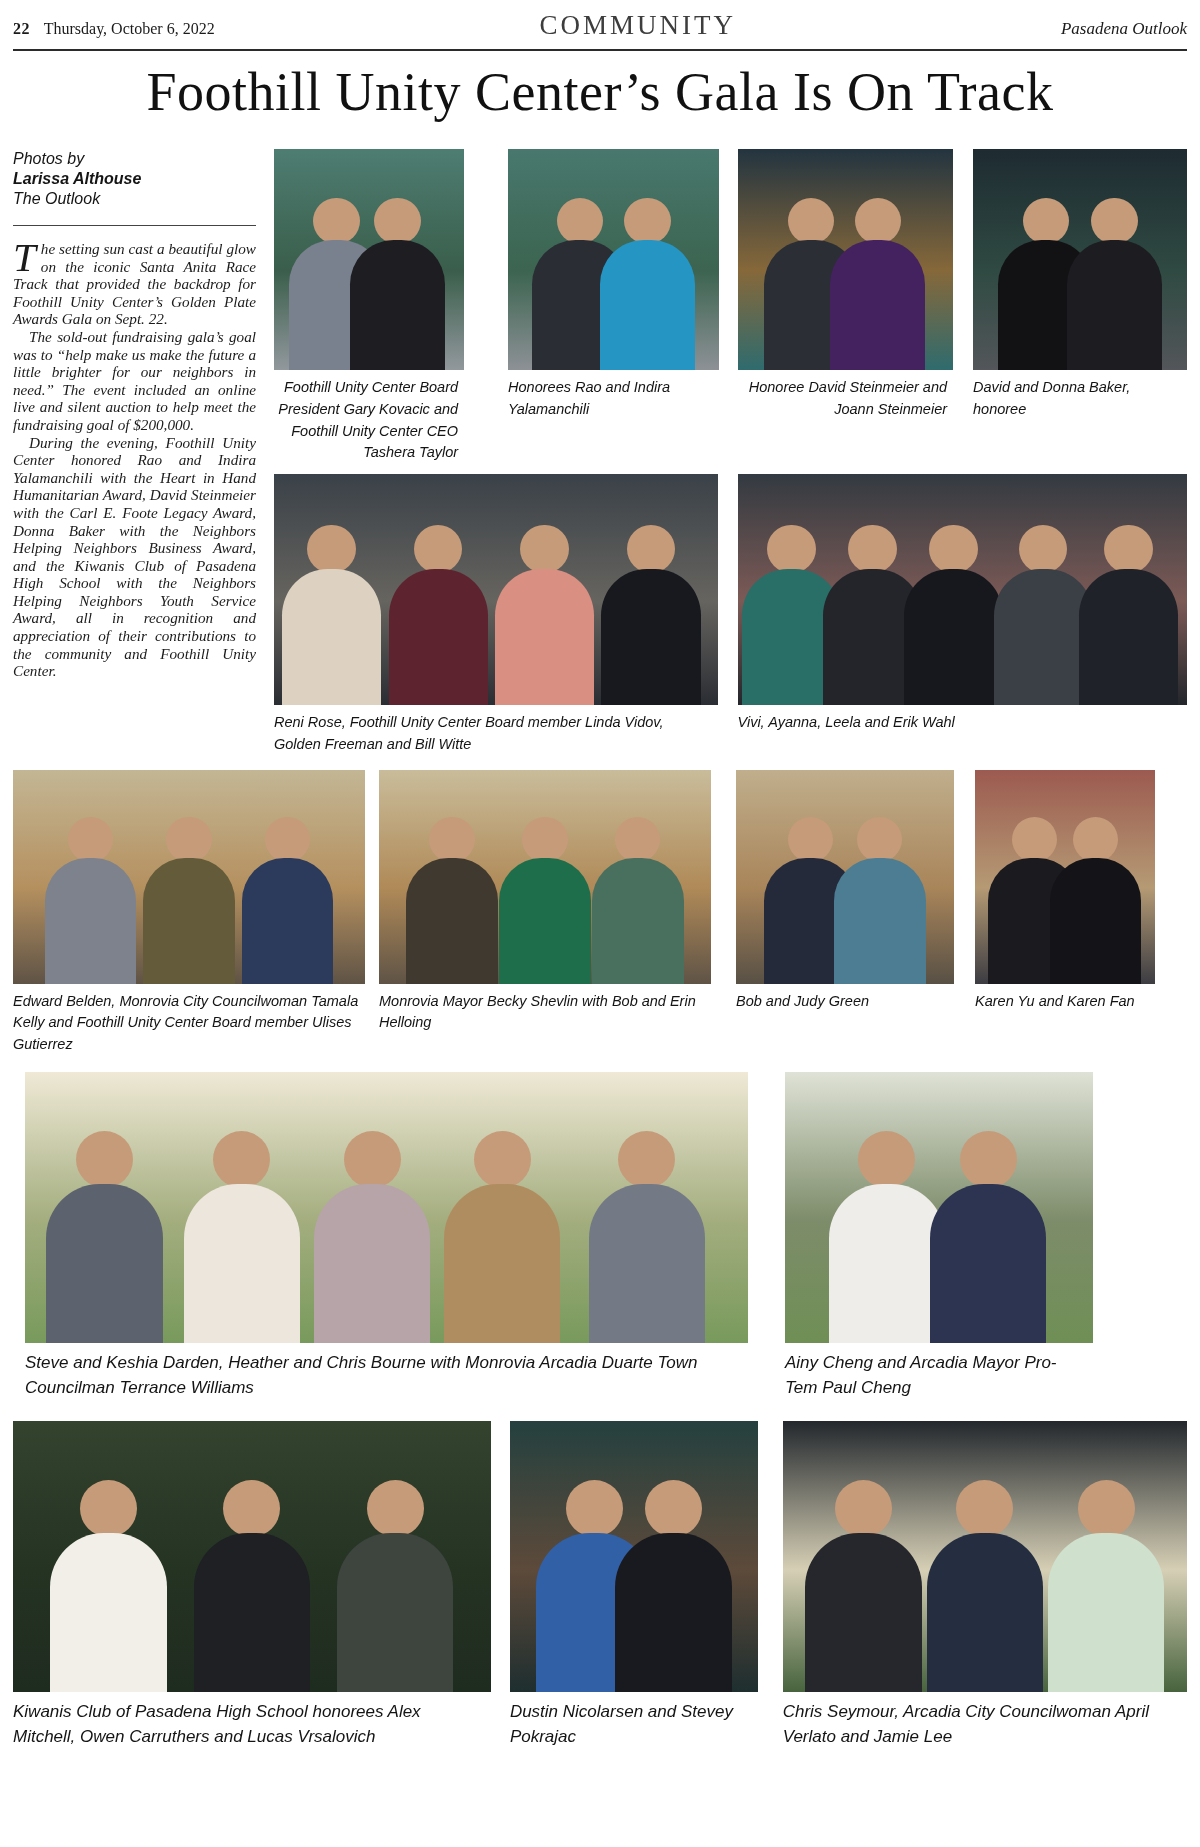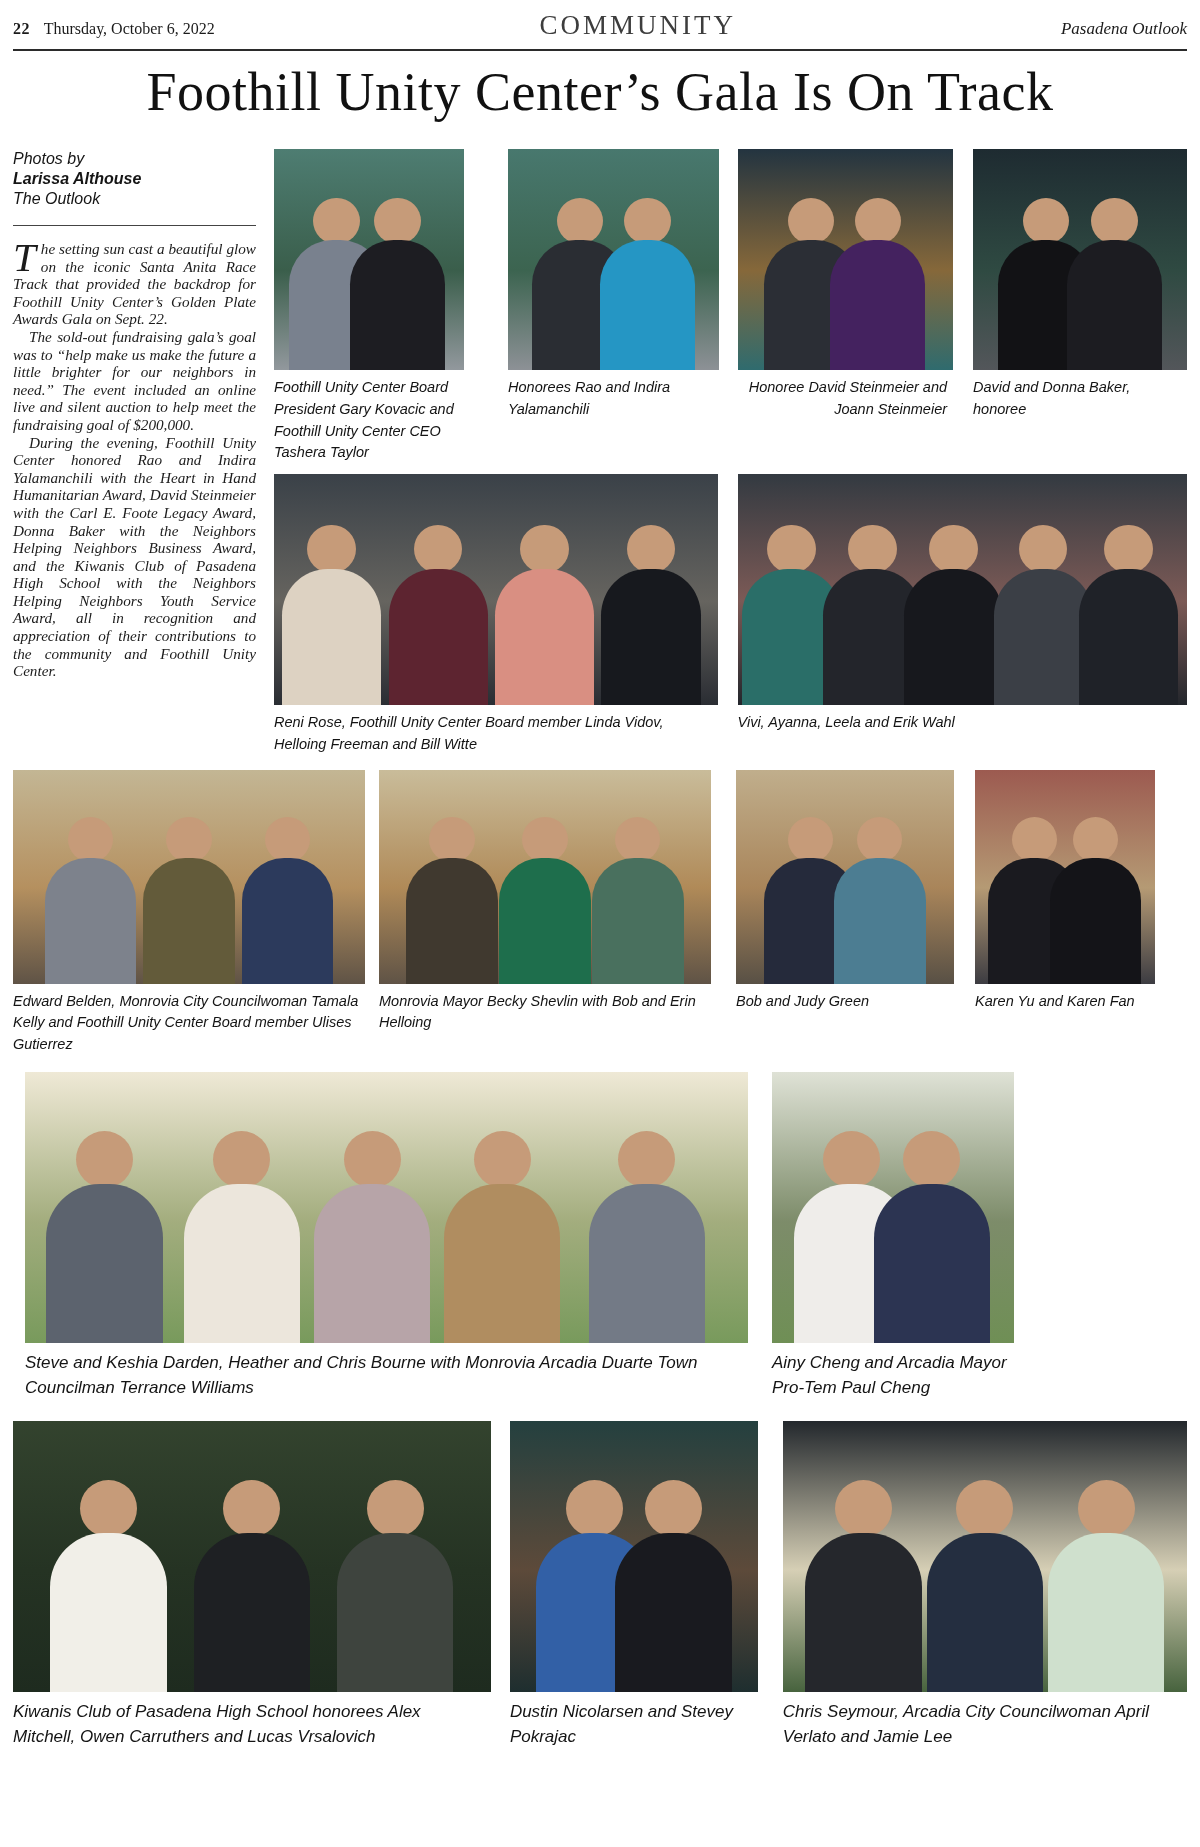--- a/index.html
+++ b/index.html
@@ -82,21 +82,21 @@
             <div class="photo" style="height: 221px; background: linear-gradient(rgb(78, 125, 114) 0%, rgb(58, 94, 75) 55%, rgb(146, 152, 157) 100%);">
               <div class="person" style="width: 94.809px; height: 172.38px; left: calc(33% - 47.4045px);">
                 <div class="head" style="width: 46.5426px; height: 46.5426px;"></div>
                 <div class="torso" style="width: 100%; height: 130.492px; background: rgb(121, 129, 142);"></div>
               </div>
               <div class="person" style="width: 94.809px; height: 172.38px; left: calc(65% - 47.4045px);">
                 <div class="head" style="width: 46.5426px; height: 46.5426px;"></div>
                 <div class="torso" style="width: 100%; height: 130.492px; background: rgb(29, 29, 34);"></div>
               </div>
             </div>
-            <figcaption class="caption" style="font-size: 14.5px;">Foothill Unity Center Board President Gary Kovacic and Foothill Unity Center CEO Tashera Taylor</figcaption>
+            <figcaption class="caption" style="font-size: 14.5px; text-align: right;">Foothill Unity Center Board President Gary Kovacic and Foothill Unity Center CEO Tashera Taylor</figcaption>
           </figure>
           <figure class="photo-figure" style="width: 212px; margin-left: 44px;">
             <div class="photo" style="height: 221px; background: linear-gradient(rgb(72, 120, 110) 0%, rgb(60, 100, 80) 55%, rgb(141, 145, 150) 100%);">
               <div class="person" style="width: 94.809px; height: 172.38px; left: calc(34% - 47.4045px);">
                 <div class="head" style="width: 46.5426px; height: 46.5426px;"></div>
                 <div class="torso" style="width: 100%; height: 130.492px; background: rgb(42, 45, 51);"></div>
               </div>
               <div class="person" style="width: 94.809px; height: 172.38px; left: calc(66% - 47.4045px);">
                 <div class="head" style="width: 46.5426px; height: 46.5426px;"></div>
                 <div class="torso" style="width: 100%; height: 130.492px; background: rgb(37, 150, 196);"></div>
@@ -144,21 +144,21 @@
               </div>
               <div class="person" style="width: 99.099px; height: 180.18px; left: calc(61% - 49.5495px);">
                 <div class="head" style="width: 48.6486px; height: 48.6486px;"></div>
                 <div class="torso" style="width: 100%; height: 136.396px; background: rgb(217, 143, 130);"></div>
               </div>
               <div class="person" style="width: 99.099px; height: 180.18px; left: calc(85% - 49.5495px);">
                 <div class="head" style="width: 48.6486px; height: 48.6486px;"></div>
                 <div class="torso" style="width: 100%; height: 136.396px; background: rgb(23, 25, 30);"></div>
               </div>
             </div>
-            <figcaption class="caption" style="font-size: 14.5px;">Reni Rose, Foothill Unity Center Board member Linda Vidov, Helloing Freeman and Bill Witte</figcaption>
+            <figcaption class="caption" style="font-size: 14.5px;">Reni Rose, Foothill Unity Center Board member Linda Vidov, Golden Freeman and Bill Witte</figcaption>
           </figure>
           <figure class="photo-figure" style="width: 451px; margin-left: 20px;">
             <div class="photo" style="height: 231px; background: linear-gradient(rgb(51, 58, 65) 0%, rgb(124, 90, 86) 55%, rgb(35, 38, 44) 100%);">
               <div class="person" style="width: 99.099px; height: 180.18px; left: calc(12% - 49.5495px);">
                 <div class="head" style="width: 48.6486px; height: 48.6486px;"></div>
                 <div class="torso" style="width: 100%; height: 136.396px; background: rgb(42, 110, 104);"></div>
               </div>
               <div class="person" style="width: 99.099px; height: 180.18px; left: calc(30% - 49.5495px);">
                 <div class="head" style="width: 48.6486px; height: 48.6486px;"></div>
                 <div class="torso" style="width: 100%; height: 136.396px; background: rgb(35, 37, 43);"></div>
@@ -263,21 +263,21 @@
             <div class="head" style="width: 57.0726px; height: 57.0726px;"></div>
             <div class="torso" style="width: 100%; height: 160.015px; background: rgb(176, 141, 96);"></div>
           </div>
           <div class="person" style="width: 116.259px; height: 211.38px; left: calc(86% - 58.1295px);">
             <div class="head" style="width: 57.0726px; height: 57.0726px;"></div>
             <div class="torso" style="width: 100%; height: 160.015px; background: rgb(115, 122, 134);"></div>
           </div>
         </div>
         <figcaption class="caption" style="font-size: 17px;">Steve and Keshia Darden, Heather and Chris Bourne with Monrovia Arcadia Duarte Town Councilman Terrance Williams</figcaption>
       </figure>
-      <figure class="photo-figure" style="width: 242px; margin-left: 24px;">
+      <figure class="photo-figure" style="width: 308px; margin-left: 37px;">
         <div class="photo" style="height: 271px; background: linear-gradient(rgb(223, 226, 214) 0%, rgb(125, 140, 106) 55%, rgb(111, 143, 85) 100%);">
           <div class="person" style="width: 116.259px; height: 211.38px; left: calc(33% - 58.1295px);">
             <div class="head" style="width: 57.0726px; height: 57.0726px;"></div>
             <div class="torso" style="width: 100%; height: 160.015px; background: rgb(239, 237, 234);"></div>
           </div>
           <div class="person" style="width: 116.259px; height: 211.38px; left: calc(66% - 58.1295px);">
             <div class="head" style="width: 57.0726px; height: 57.0726px;"></div>
             <div class="torso" style="width: 100%; height: 160.015px; background: rgb(44, 52, 82);"></div>
           </div>
         </div>

